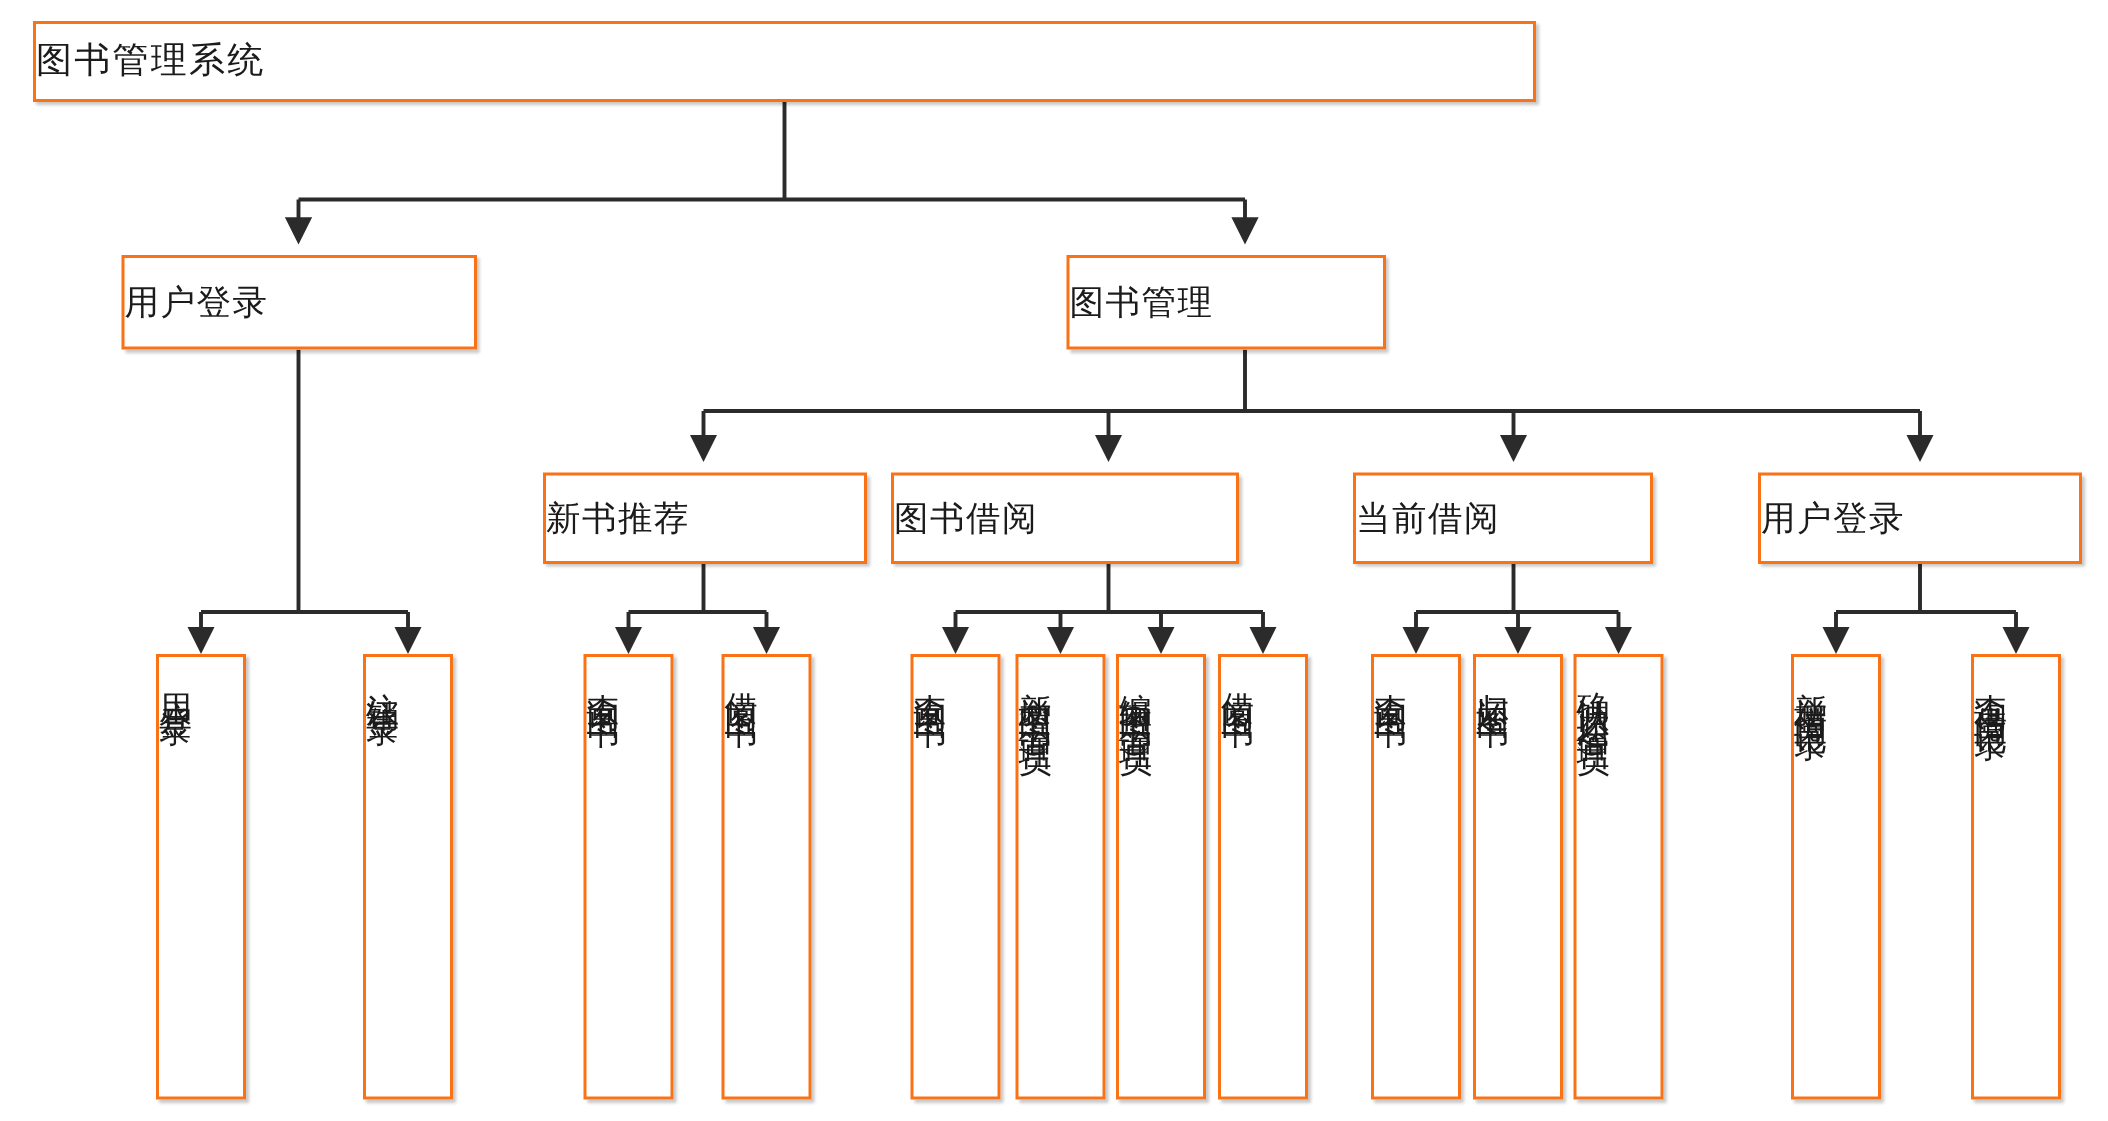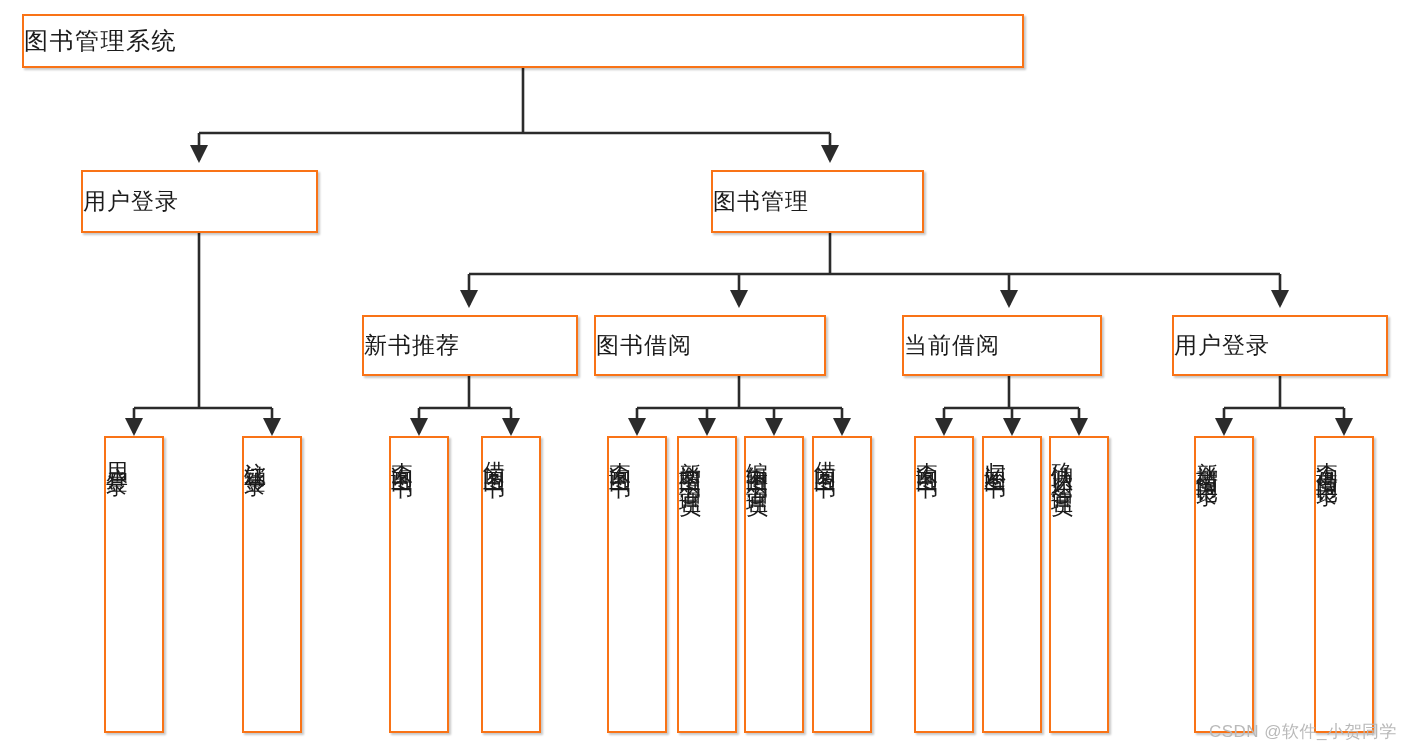--- a/index.html
+++ b/index.html
@@ -203,15 +203,14 @@
   </div>
 
   <div class="node vert" style="left:1194px; top:436px; width:60px; height:297px;">
     <span class="label">新增借阅记录</span>
   </div>
 
   <div class="node vert" style="left:1314px; top:436px; width:60px; height:297px;">
     <span class="label">查询借阅记录</span>
   </div>
 
-  <div class="watermark">CSDN @软件_小贺同学</div>
 
 </div>
 
 </body></html>

